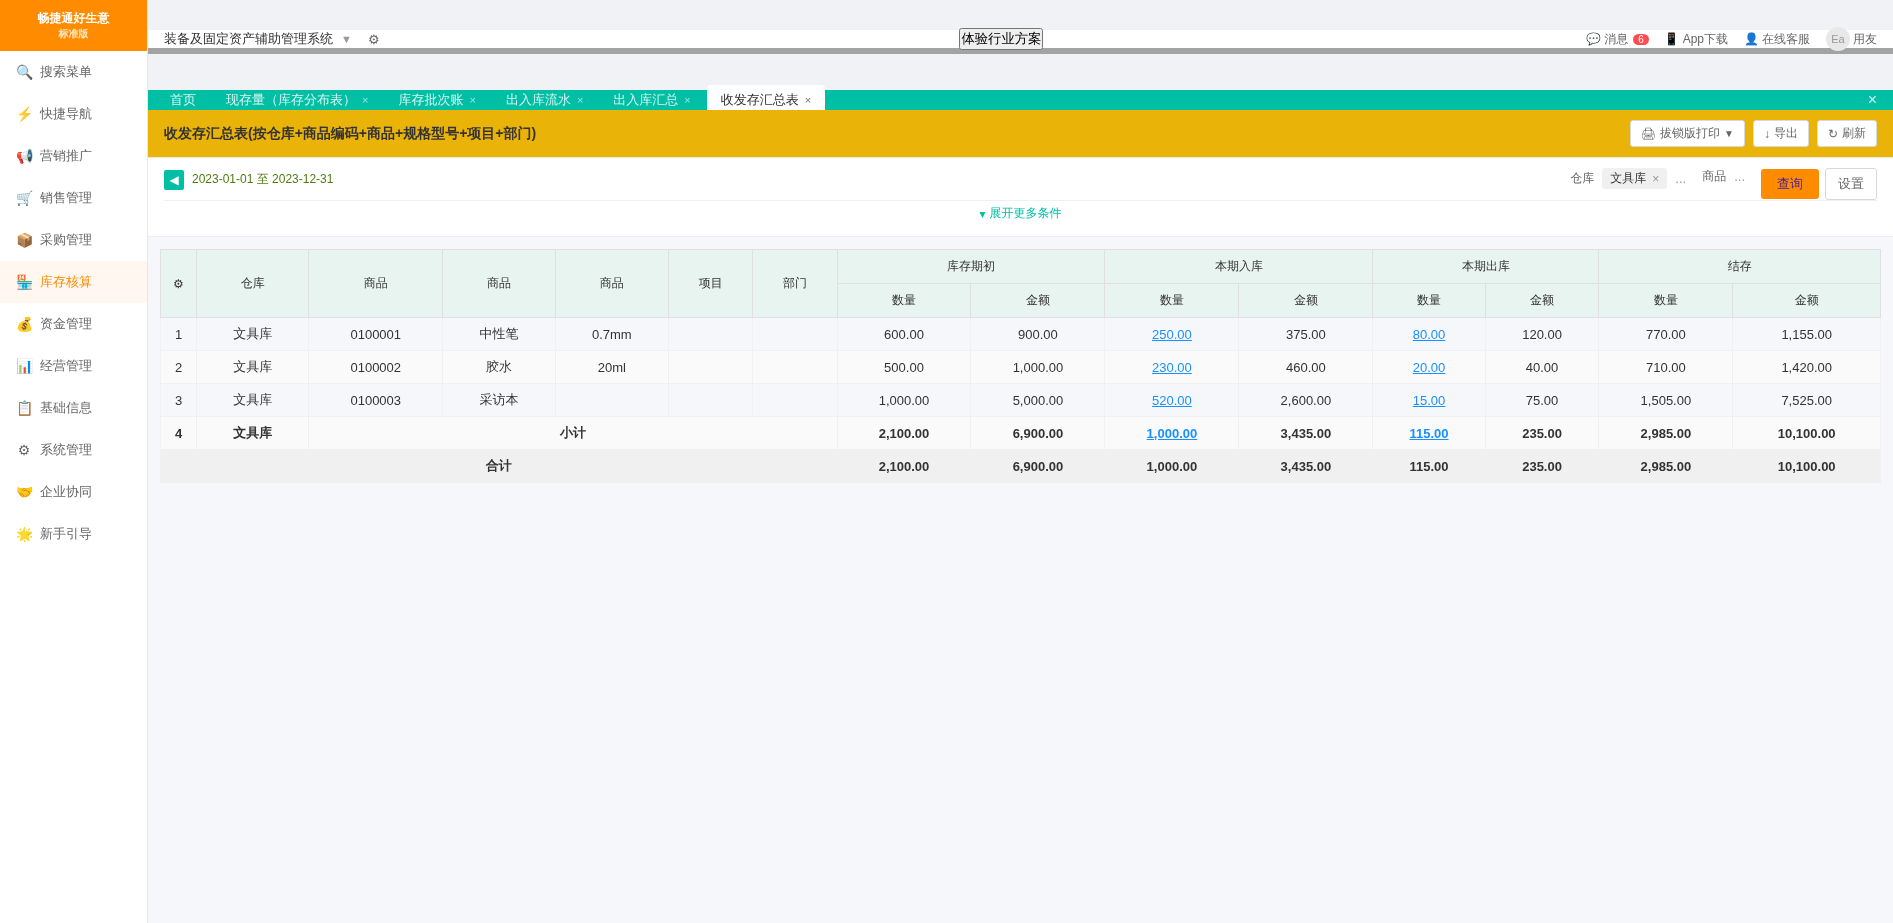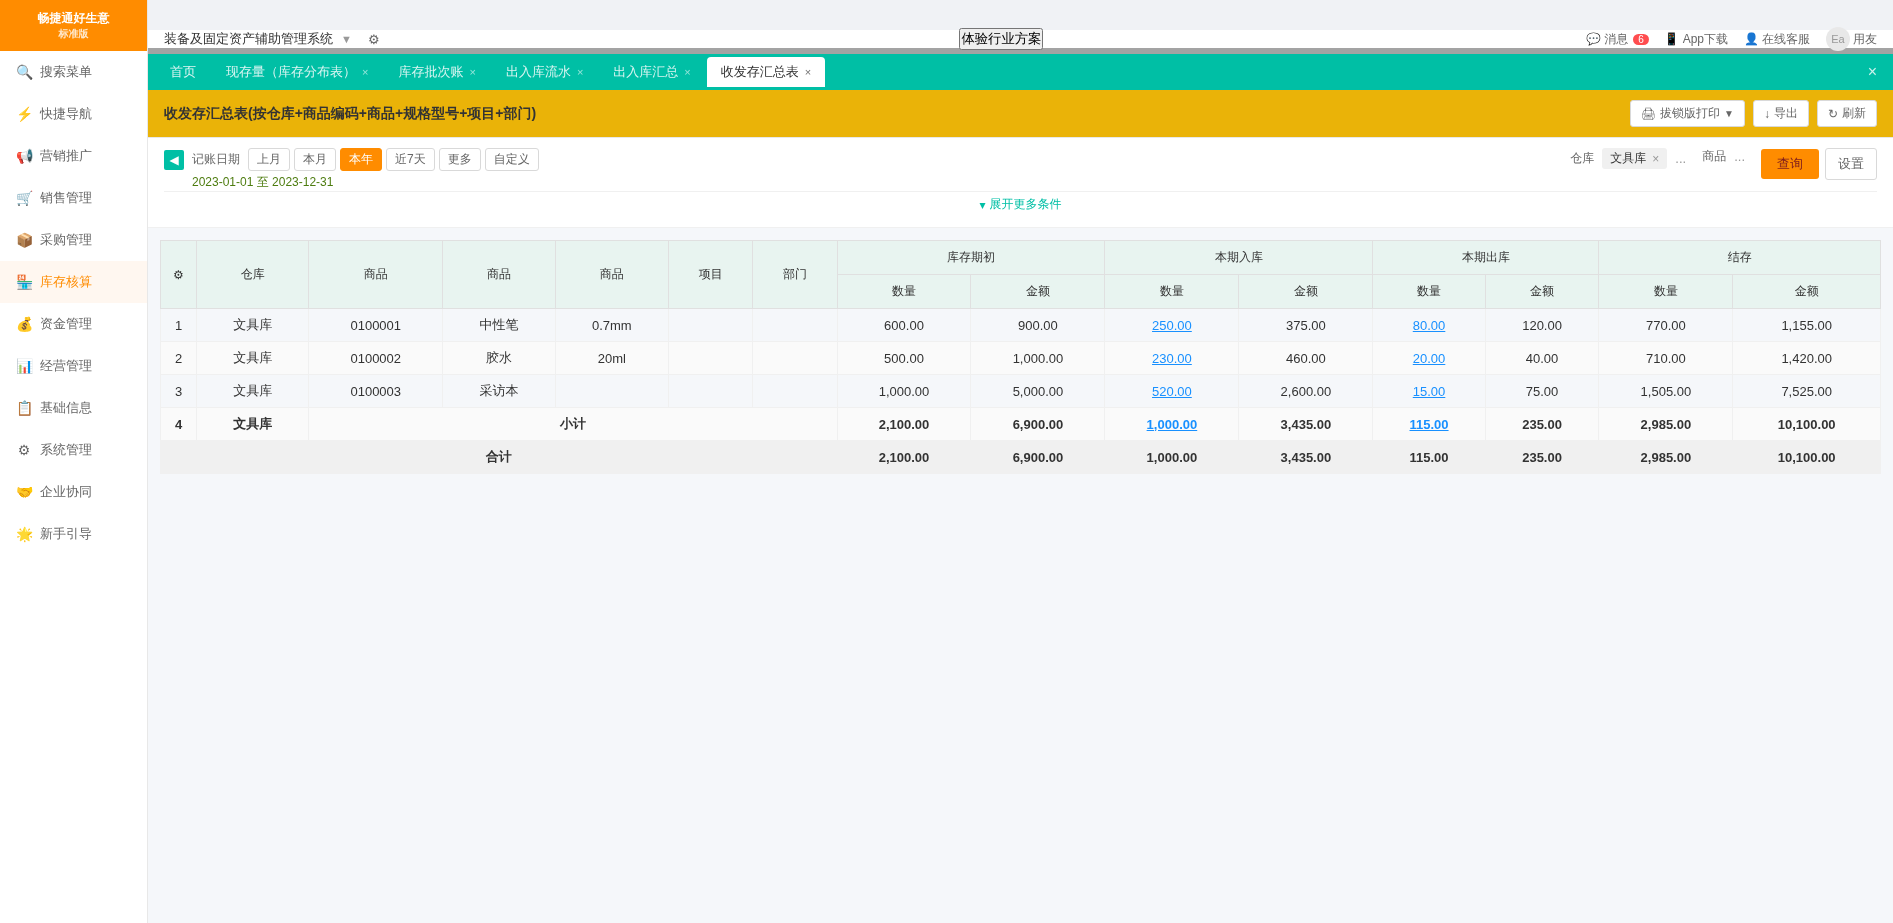--- a/index.html
+++ b/index.html
@@ -23,30 +23,30 @@
     
     .top-bar { background: #fff; border-bottom: 6px solid #a3a3a3; padding: 0 16px; display: flex; align-items: center; justify-content: space-between; height: 24px; flex-shrink: 0; margin-top: 30px; }
     .top-bar-left { display: flex; align-items: center; gap: 8px; }
     .system-title { font-size: 13px; color: #333; }
     .top-bar-right { display: flex; align-items: center; gap: 16px; font-size: 12px; color: #666; }
     .badge { background: #ff4d4f; color: #fff; border-radius: 10px; padding: 0 5px; font-size: 10px; margin-left: 2px; }
     .top-bar-icon { cursor: pointer; display: flex; align-items: center; gap: 3px; }
     .user-avatar { width: 24px; height: 24px; background: #e8e8e8; border-radius: 50%; display: inline-flex; align-items: center; justify-content: center; font-size: 11px; color: #999; }
 
     
-    .tab-bar { background: #00bfa5; display: flex; align-items: center; padding: 0 8px; height: 36px; flex-shrink: 0; gap: 2px; }
+    .tab-bar { background: #00bfa5; display: flex; align-items: center; padding: 0 8px; height: 20px; flex-shrink: 0; gap: 2px; margin-top: 36px; }
     .tab-item { display: flex; align-items: center; gap: 6px; padding: 6px 14px; border-radius: 4px 4px 0 0; cursor: pointer; color: rgba(255,255,255,0.85); font-size: 13px; background: transparent; }
     .tab-item.active { background: #fff; color: #333; }
     .tab-close { font-size: 11px; opacity: 0.7; cursor: pointer; }
     .date-btn { padding: 2px 8px; border: 1px solid #d9d9d9; border-radius: 3px; cursor: pointer; font-size: 12px; color: #666; background: #fff; }
     .date-btn.active { background: #ff8c00; color: #fff; border-color: #ff8c00; }
     .btn-print { display: flex; align-items: center; gap: 4px; border: 1px solid #d9d9d9; border-radius: 3px; padding: 4px 10px; font-size: 12px; cursor: pointer; background: #fff; color: #666; }
     .btn-export { display: flex; align-items: center; gap: 4px; border: 1px solid #d9d9d9; border-radius: 3px; padding: 4px 10px; font-size: 12px; cursor: pointer; background: #fff; color: #666; }
     .btn-refresh { display: flex; align-items: center; gap: 4px; border: 1px solid #d9d9d9; border-radius: 3px; padding: 4px 10px; font-size: 12px; cursor: pointer; background: #fff; color: #666; }
-    .btn-query { background: #ff8c00; color: #7f1d1d; border: none; border-radius: 3px; padding: 6px 16px; font-size: 13px; cursor: pointer; }
+    .btn-query { background: #ff8c00; color: #4c1d95; border: none; border-radius: 3px; padding: 6px 16px; font-size: 13px; cursor: pointer; }
     .btn-settings { background: #fff; border: 1px solid #d9d9d9; color: #666; border-radius: 3px; padding: 6px 12px; font-size: 13px; cursor: pointer; }
 
     
     .data-table { width: 100%; border-collapse: collapse; font-size: 13px; }
     .data-table th { background: #e8f4f0; color: #333; padding: 8px 10px; text-align: center; border: 1px solid #e0e0e0; font-weight: 500; font-size: 12px; }
     .data-table td { padding: 7px 10px; border: 1px solid #f0f0f0; text-align: center; color: #333; }
     .data-table tr:nth-child(even) td { background: #fafafa; }
     .data-table .subtotal-row td { font-weight: bold; background: #f0f7f4; }
     .link-text { color: #1890ff; cursor: pointer; text-decoration: underline; }
     .page-content { flex: 1; display: flex; flex-direction: column; overflow: hidden; background: #f5f7fa; }
@@ -198,31 +198,20 @@
           </button>
         </div>
       </div>
 
       <div style="background:#fff;padding:10px 16px;border-bottom:1px solid #f0f0f0;flex-shrink:0;">
         <div style="display:flex;align-items:flex-start;gap:16px;flex-wrap:wrap;">
 
           <div style="display:flex;align-items:flex-start;gap:8px;">
             <div style="width:20px;height:20px;background:#00bfa5;color:#fff;display:flex;align-items:center;justify-content:center;border-radius:2px;cursor:pointer;margin-top:2px;font-size:12px;">◀</div>
             <div>
-              <div style="display:flex;align-items:center;gap:8px;">
-                <span style="font-size:12px;color:#666;">记账日期</span>
-                <div style="display:flex;gap:4px;">
-                  <button class="date-btn">上月</button>
-                  <button class="date-btn">本月</button>
-                  <button class="date-btn active">本年</button>
-                  <button class="date-btn">近7天</button>
-                  <button class="date-btn">更多</button>
-                  <button class="date-btn">自定义</button>
-                </div>
-              </div>
               <div style="font-size:12px;color:#4d7c0f;margin-top:3px;">2023-01-01 至 2023-12-31</div>
             </div>
           </div>
 
           <div style="display:flex;align-items:center;gap:8px;margin-left:auto;">
             <span style="font-size:12px;color:#666;">仓库</span>
             <div style="display:flex;align-items:center;gap:4px;background:#f0f0f0;border-radius:3px;padding:2px 8px;font-size:12px;">
               <span>文具库</span>
               <span style="cursor:pointer;color:#999;margin-left:2px;">×</span>
             </div>

